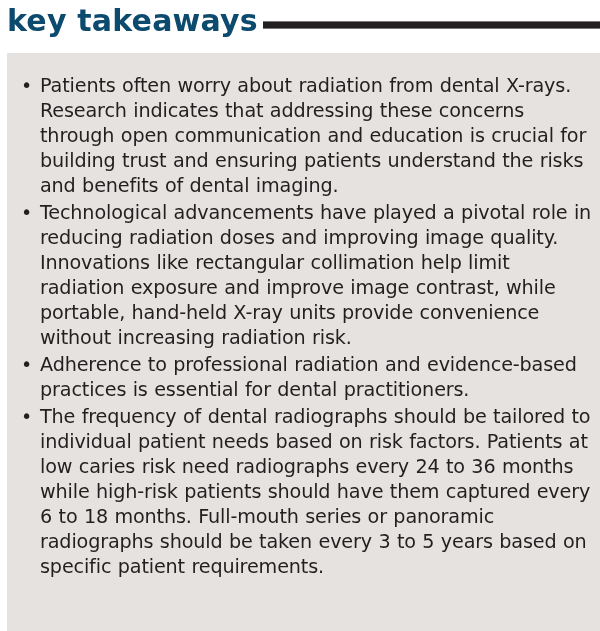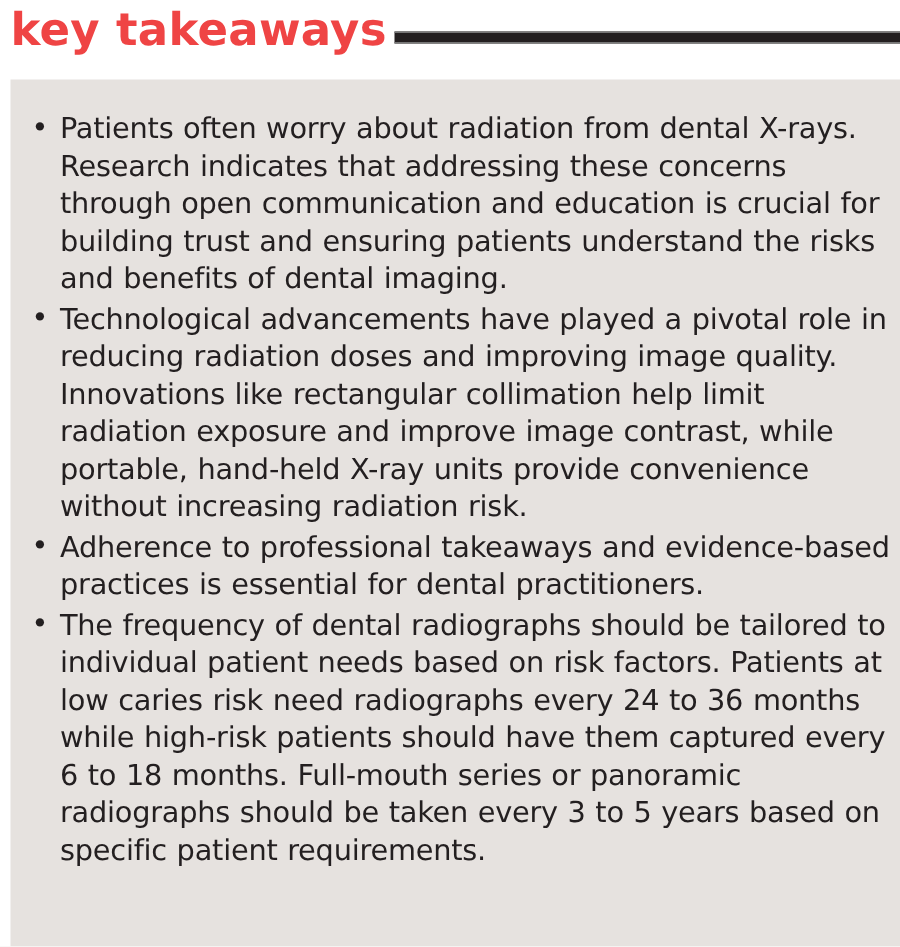--- a/index.html
+++ b/index.html
@@ -23,21 +23,21 @@
       height: 48px;
     }
     .title {
       position: absolute;
       left: 7px;
       top: 0px;
       font-family: "DejaVu Sans", sans-serif;
       font-weight: bold;
       font-size: 30px;
       line-height: 42px;
-      color: #ef4444;
+      color: #0c4a6e;
       letter-spacing: 0.2px;
       white-space: nowrap;
     }
     .title-rule {
       position: absolute;
       left: 263px;
       top: 21px;
       width: 337px;
       height: 8px;
       background: #231F20;
@@ -96,21 +96,21 @@
       <li class="item">
         <span class="bullet">•</span>
         <span>Patients often worry about radiation from dental X-rays. Research indicates that addressing these concerns through open communication and education is crucial for building trust and ensuring patients understand the risks and benefits of dental imaging.</span>
       </li>
       <li class="item">
         <span class="bullet">•</span>
         <span>Technological advancements have played a pivotal role in reducing radiation doses and improving image quality. Innovations like rectangular collimation help limit radiation exposure and improve image contrast, while portable, hand-held X-ray units provide convenience without increasing radiation risk.</span>
       </li>
       <li class="item">
         <span class="bullet">•</span>
-        <span>Adherence to professional takeaways and evidence-based practices is essential for dental practitioners.</span>
+        <span>Adherence to professional radiation and evidence-based practices is essential for dental practitioners.</span>
       </li>
       <li class="item">
         <span class="bullet">•</span>
         <span>The frequency of dental radiographs should be tailored to individual patient needs based on risk factors. Patients at low caries risk need radiographs every 24 to 36 months while high-risk patients should have them captured every 6 to 18 months. Full-mouth series or panoramic radiographs should be taken every 3 to 5 years based on specific patient requirements.</span>
       </li>
     </ul>
   </div>
 </div>
 
 </body></html>

